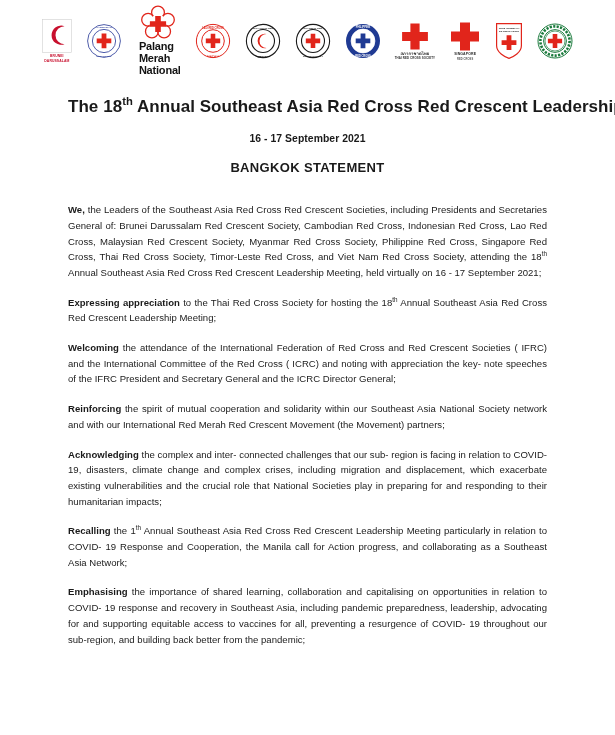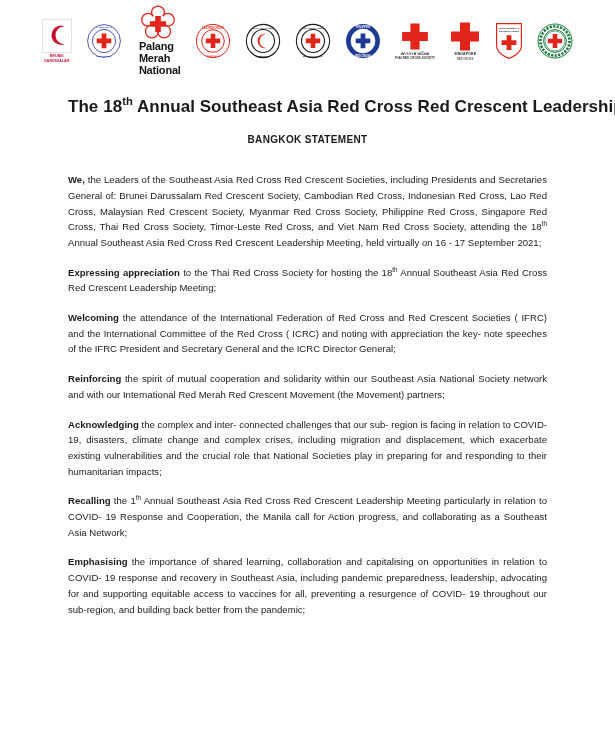--- a/index.html
+++ b/index.html
@@ -75,21 +75,21 @@
     line-height: 1.3;
     white-space: nowrap;
   }
   .doc-date {
     font-size: 10.4px;
     font-weight: bold;
     margin: 15px 0 0 0;
     letter-spacing: 0.05px;
   }
   .doc-subtitle {
-    font-size: 10px;
+    font-size: 13px;
     font-weight: bold;
     margin: 16px 0 0 0;
     letter-spacing: 0.35px;
   }
   sup {
     font-size: 0.66em;
     vertical-align: super;
     line-height: 0;
   }
 
@@ -240,20 +240,21 @@
       <circle cx="18" cy="18" r="10" fill="#fff" stroke="#1A7A3C" stroke-width="0.7"></circle>
       <path d="M15.7 10.9h4.6v4.8h4.8v4.6h-4.8v4.8h-4.6v-4.8h-4.8v-4.6h4.8z" fill="#E1251B"></path>
     </svg>
   </div>
 
 </div>
 
 <div class="doc">
   <div class="title-block">
     <h1 class="doc-title"><span>The 18</span><sup>th</sup><span> Annual Southeast Asia Red Cross Red Crescent Leadership Meeting</span></h1>
+    <div class="doc-date">16 - 17 September 2021</div>
     <div class="doc-subtitle">BANGKOK STATEMENT</div>
   </div>
 </div>
 
 <div class="body-block">
 
   <p class="para"><span class="lead">We,</span><span> the Leaders of the Southeast Asia Red Cross Red Crescent Societies, including Presidents and Secretaries General of: Brunei Darussalam Red Crescent Society, Cambodian Red Cross, Indonesian Red Cross, Lao Red Cross, Malaysian Red Crescent Society, Myanmar Red Cross Society, Philippine Red Cross, Singapore Red Cross, Thai Red Cross Society, Timor-Leste Red Cross, and Viet Nam Red Cross Society, attending the 18</span><sup>th</sup><span> Annual Southeast Asia Red Cross Red Crescent Leadership Meeting, held virtually on 16 - 17 September 2021;</span></p>
 
   <p class="para"><span class="lead">Expressing appreciation</span><span> to the Thai Red Cross Society for hosting the 18</span><sup>th</sup><span> Annual Southeast Asia Red Cross Red Crescent Leadership Meeting;</span></p>
 

